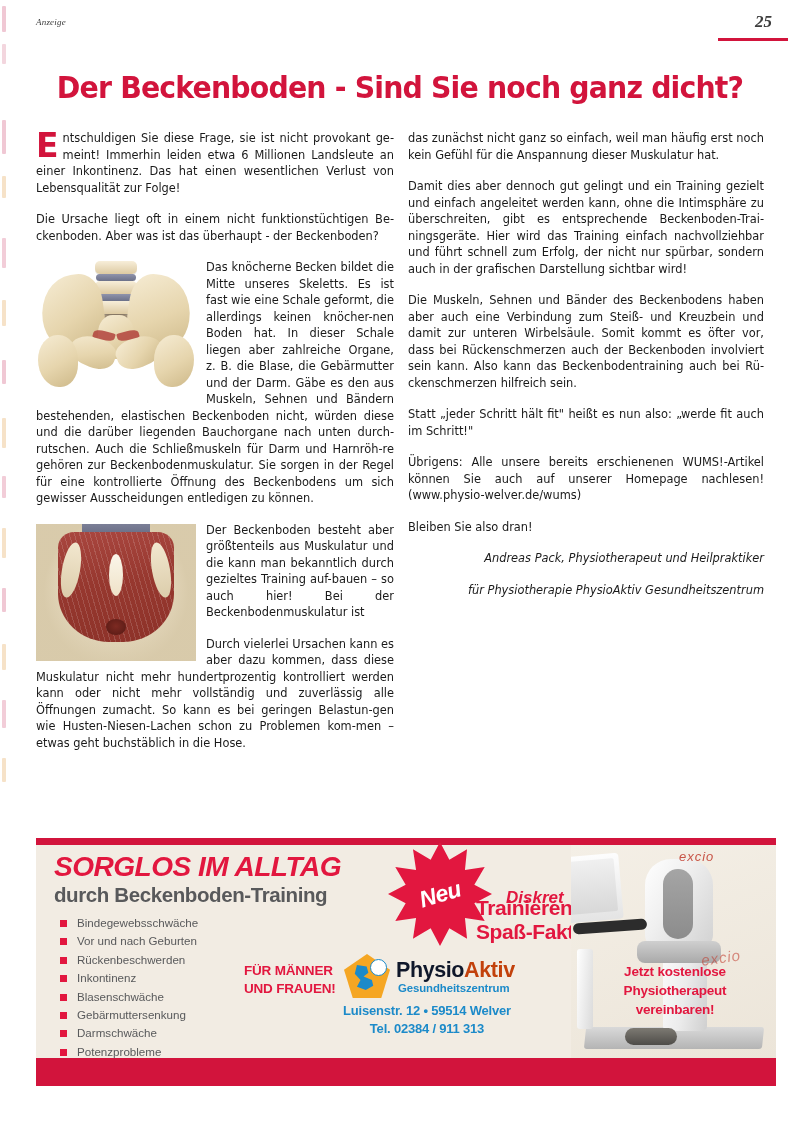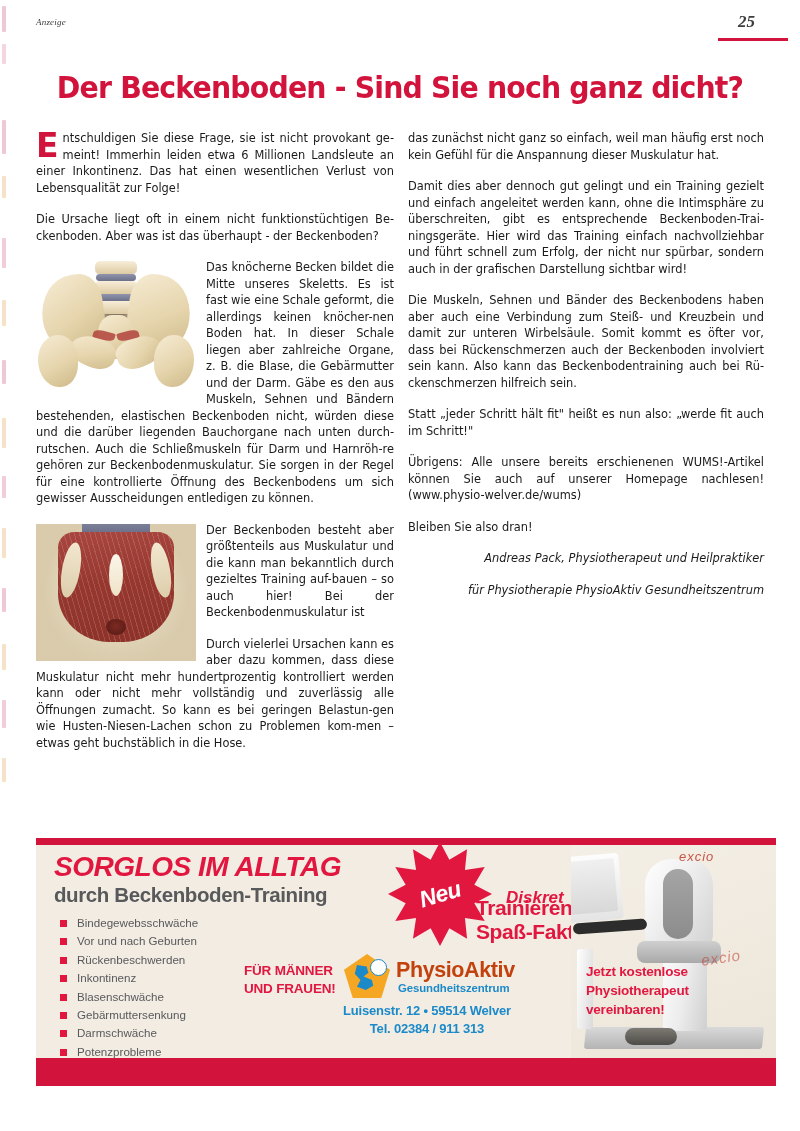--- a/index.html
+++ b/index.html
@@ -36,21 +36,21 @@
     position: absolute;
     left: 36px; top: 17px;
     font-family: "Liberation Serif", serif;
     font-style: italic;
     font-size: 9px;
     color: #3d3d3d;
     letter-spacing: .2px;
   }
   .page-num {
     position: absolute;
-    right: 45px; top: 12px;
+    right: 28px; top: 12px;
     font-family: "Liberation Serif", serif;
     font-style: italic;
     font-size: 17px;
     font-weight: bold;
     color: #3d3d3d;
   }
   .header-rule {
     position: absolute;
     right: 12px; top: 38px;
     width: 70px; height: 3px;
@@ -350,21 +350,21 @@
     border: 1.5px solid #1c8ac9;
   }
   .logo-type {
     position: absolute; left: 74px; top: 6px;
     font-family: "Liberation Sans", sans-serif;
     font-weight: bold;
     font-size: 21.5px;
     letter-spacing: -.4px;
     white-space: nowrap;
   }
-  .logo-physio { color: #c2410c; }
+  .logo-physio { color: #0f172a; }
   .logo-aktiv  { color: #c2410c; }
   .logo-sub {
     position: absolute; left: 76px; top: 30px;
     font-family: "Liberation Sans", sans-serif;
     font-weight: bold;
     font-size: 11.4px;
     color: #1c8ac9;
     letter-spacing: -.1px;
   }
   .logo-addr {
@@ -464,21 +464,21 @@
     font-size: 15px;
     color: #c0392b;
     font-style: italic;
     letter-spacing: 1px;
     opacity: .55;
     transform: rotate(-8deg);
   }
   .ad-schnupper {
     position: absolute; right: 12px; top: 124px;
     width: 178px;
-    text-align: left;
+    text-align: center;
     font-family: "Liberation Sans", sans-serif;
     font-weight: bold;
     font-size: 13.5px;
     color: #e2173f;
     line-height: 19px;
     letter-spacing: -.2px;
     z-index: 5;
   }
 </style>
 </head>

